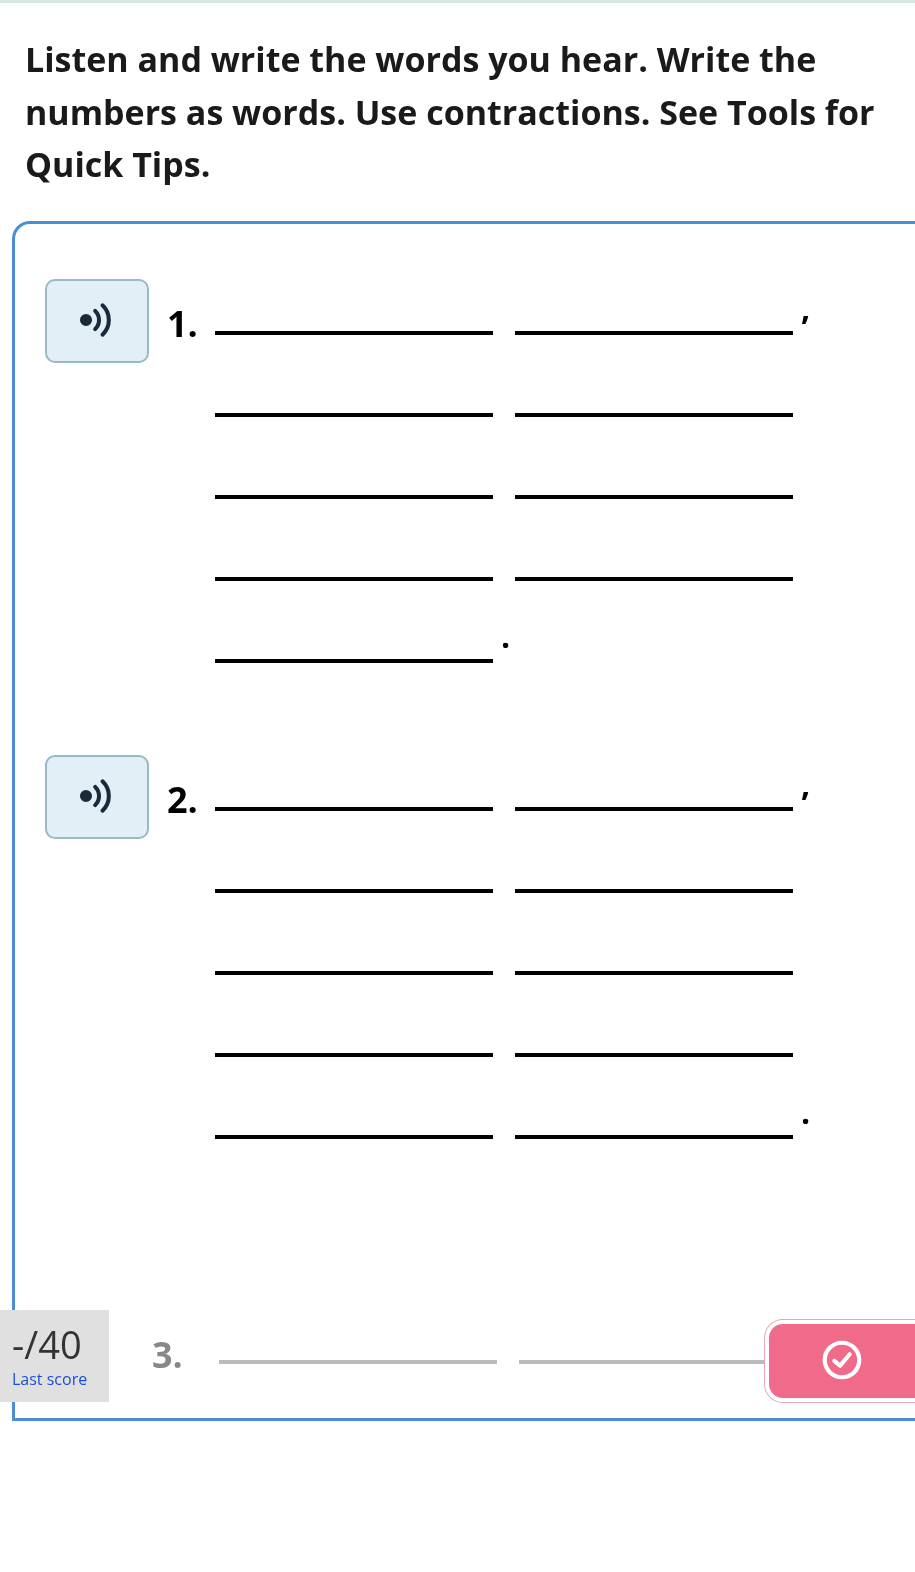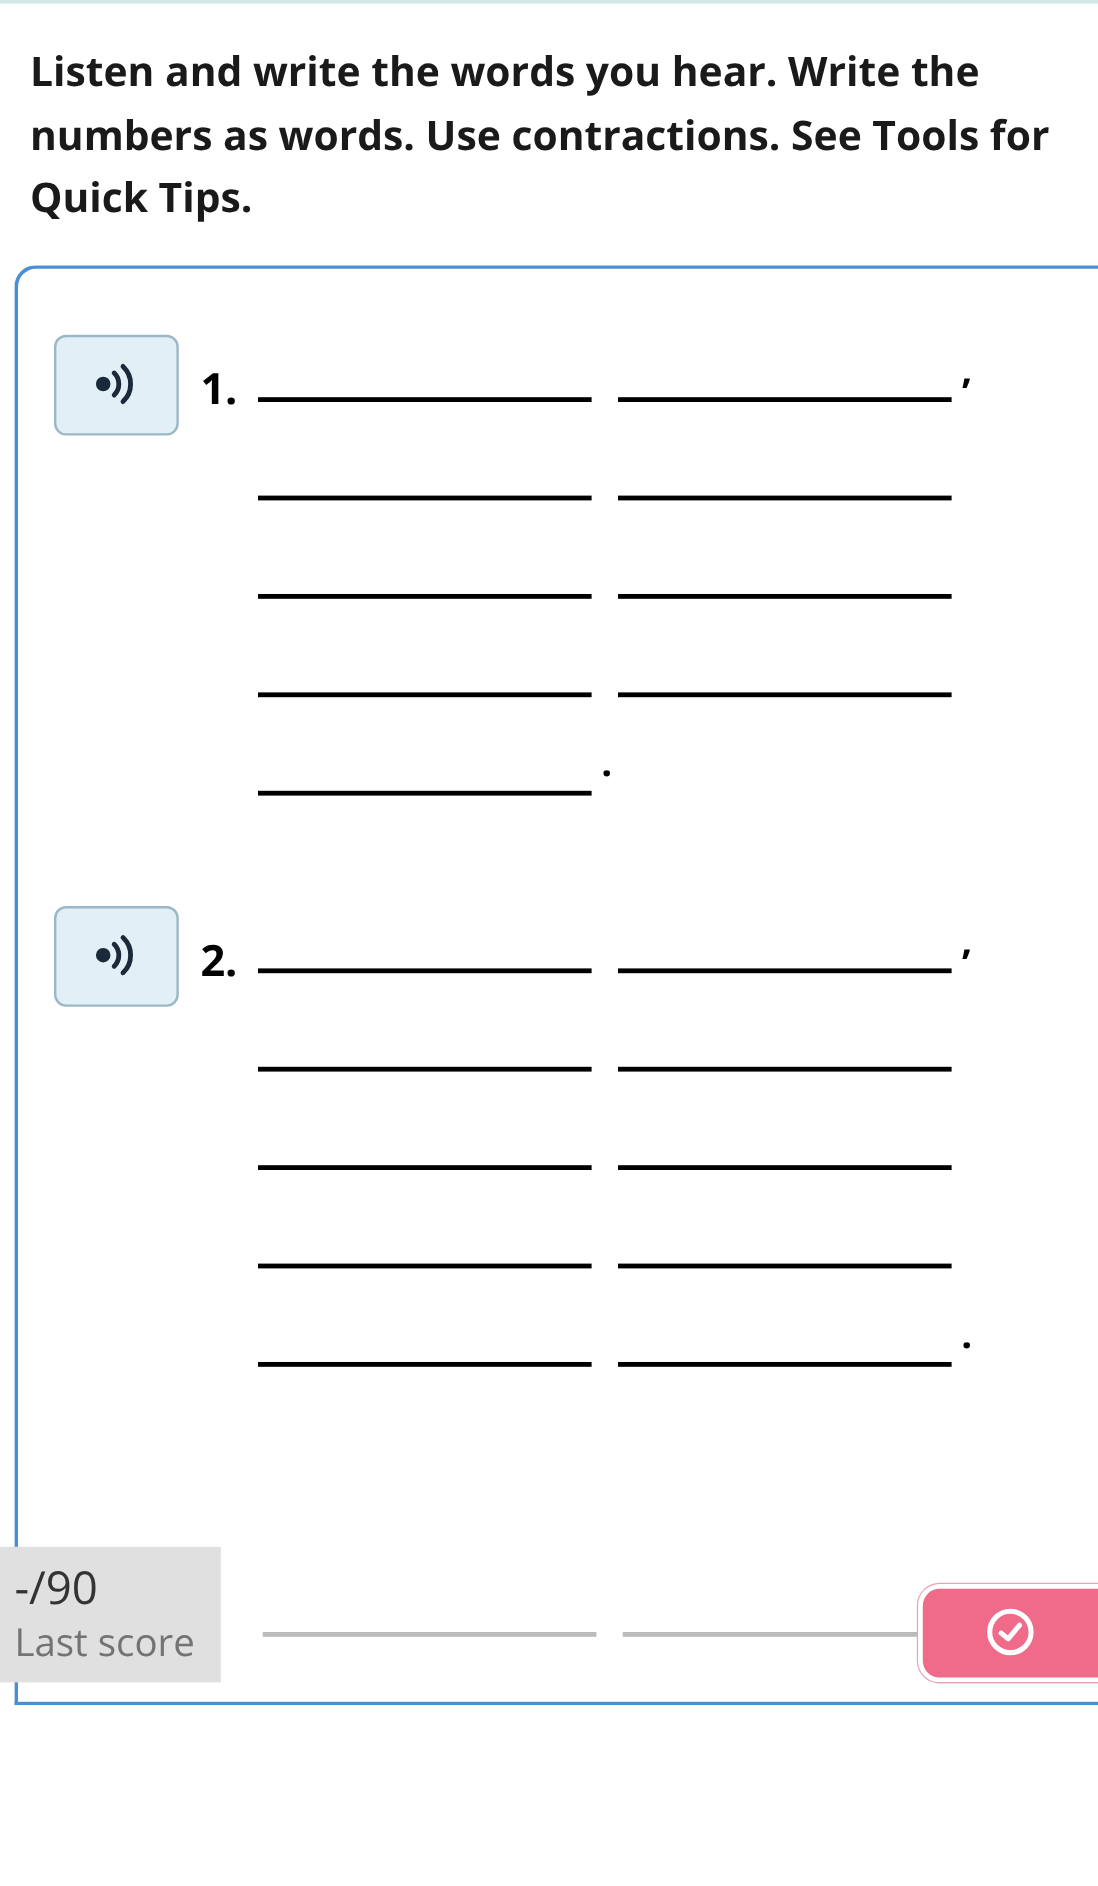--- a/index.html
+++ b/index.html
@@ -91,22 +91,22 @@
     bottom: 170px;
     background: #e0e0e0;
     padding: 10px 22px 12px 12px;
     line-height: 1.3;
   }
   .score-val {
     font-size: 38px;
     color: #333;
   }
   .score-label {
-    font-size: 32px;
-    color: #737373;
+    font-size: 16px;
+    color: #1d4ed8;
   }
   .q3-num {
     position: absolute;
     left: 152px;
     bottom: 193px;
     font-size: 36px;
     font-weight: 700;
     color: #888;
   }
   .q3-blanks {
@@ -219,21 +219,21 @@
 
 </div>
 
 <div class="q3-num">3.</div>
 <div class="q3-blanks">
   <input class="blank" style="">
   <input class="blank" style="">
 </div>
 
 <div class="score-box">
-  <div class="score-val">-/90</div>
+  <div class="score-val">-/40</div>
   <div class="score-label">Last score</div>
 </div>
 
 <button class="check-btn">
   <span>
     <svg width="46" height="46" viewBox="0 0 24 24" fill="none" stroke="#fff" stroke-width="2.2">
       <circle cx="12" cy="12" r="9"></circle>
       <path d="M8 12.5 L11 15 L16 9" stroke-linecap="round" stroke-linejoin="round"></path>
     </svg>
   </span>

